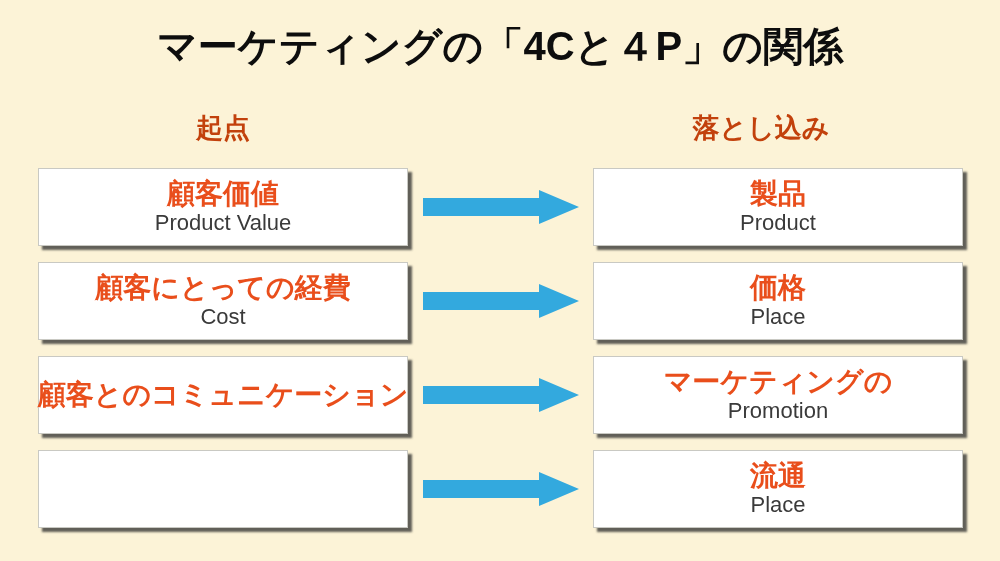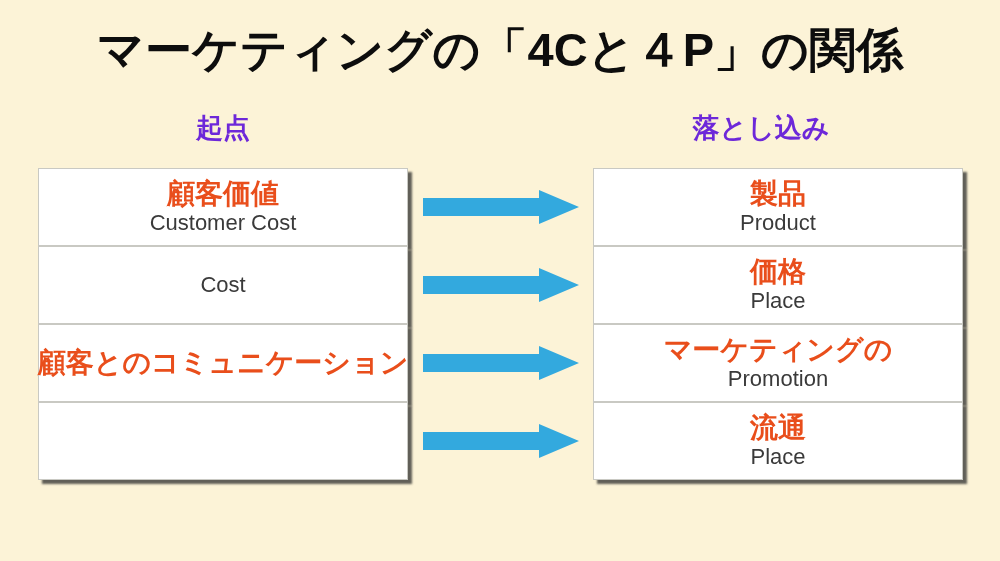--- a/index.html
+++ b/index.html
@@ -11,44 +11,45 @@
     background: #FCF3D7;
     font-family: "Liberation Sans", sans-serif;
     overflow: hidden;
   }
   .title {
     position: absolute;
     top: 22px;
     left: 0;
     width: 100%;
     text-align: center;
-    font-size: 47px;
+    font-size: 40px;
     font-weight: bold;
     color: #0d0d0d;
     letter-spacing: 0px;
     line-height: 1.2;
   }
   .headers { position: absolute; top: 110px; left: 0; width: 100%; height: 44px; }
   .col-header {
     position: absolute;
     width: 370px;
     text-align: center;
     font-size: 27px;
     font-weight: bold;
-    color: #6d28d9;
+    color: #c2410c;
   }
   .col-header.left  { left: 38px; }
   .col-header.right { left: 576px; }
   .rows {
     position: absolute;
     top: 168px;
     left: 38px;
     width: 925px;
     display: flex;
     flex-direction: column;
+    gap: 16px;
   }
   .row { display: flex; align-items: stretch; height: 78px; }
   .box {
     width: 370px;
     background: #ffffff;
     border: 1px solid #c9c9c3;
     box-shadow: 4px 4px 2px rgba(45, 45, 45, 0.75);
     display: flex;
     flex-direction: column;
     justify-content: center;
@@ -86,35 +87,36 @@
   <div class="headers">
     <div class="col-header left">起点</div>
     <div class="col-header right">落とし込み</div>
   </div>
 
   <div class="rows">
 
     <div class="row">
       <div class="box">
         <div class="jp">顧客価値</div>
-        <div class="en">Customer Cost</div>
+        <div class="en">Product Value</div>
       </div>
       <div class="arrow-cell">
         <svg width="156" height="34" viewBox="0 0 156 34" aria-hidden="true">
           <polygon points="0,8 116,8 116,0 156,17 116,34 116,26 0,26" fill="#33A9DE"></polygon>
         </svg>
       </div>
       <div class="box">
         <div class="jp">製品</div>
         <div class="en">Product</div>
       </div>
     </div>
 
     <div class="row">
       <div class="box">
+        <div class="jp">顧客にとっての経費</div>
         <div class="en">Cost</div>
       </div>
       <div class="arrow-cell">
         <svg width="156" height="34" viewBox="0 0 156 34" aria-hidden="true">
           <polygon points="0,8 116,8 116,0 156,17 116,34 116,26 0,26" fill="#33A9DE"></polygon>
         </svg>
       </div>
       <div class="box">
         <div class="jp">価格</div>
         <div class="en">Place</div>

